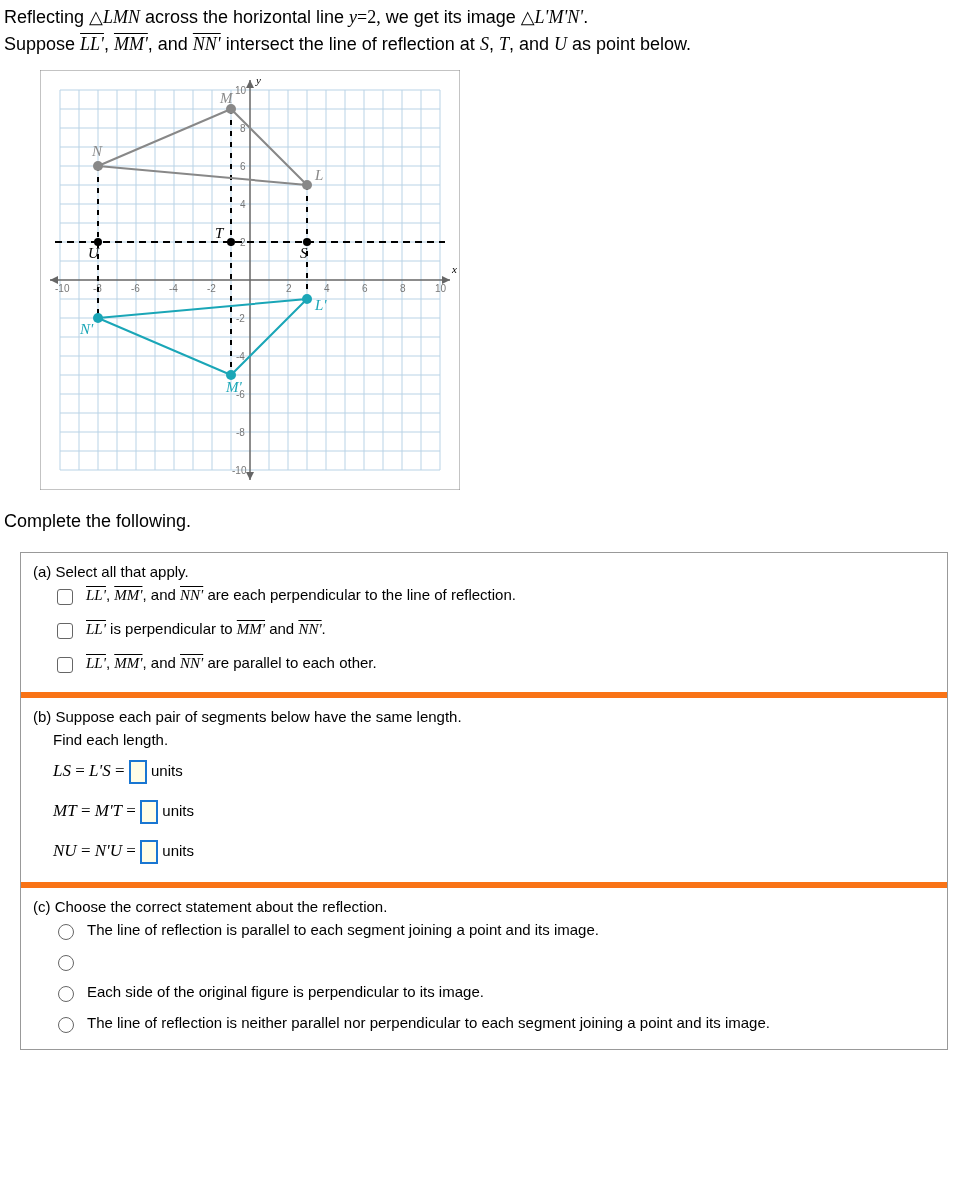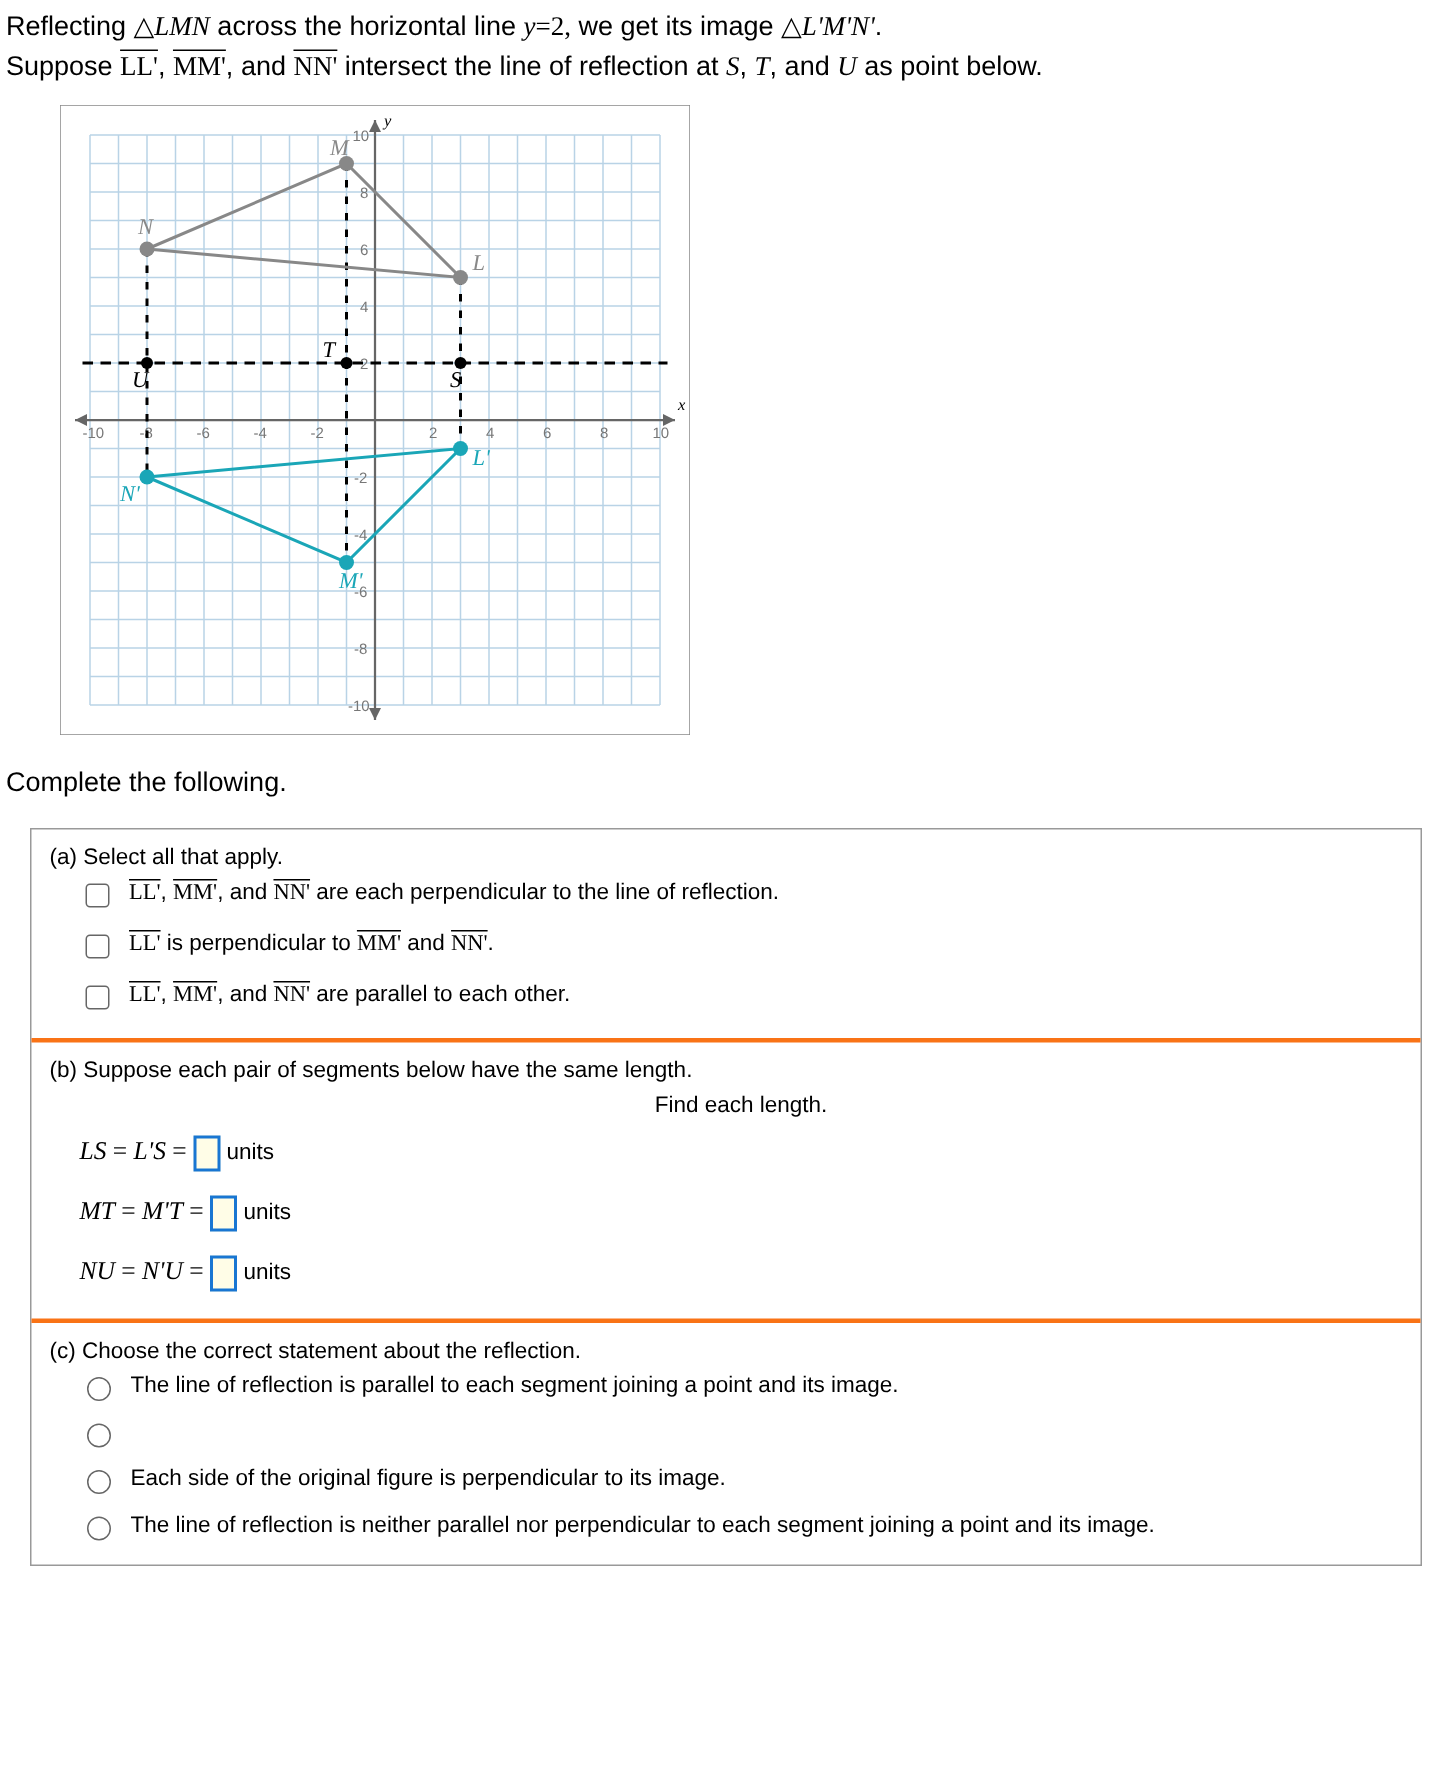--- a/index.html
+++ b/index.html
@@ -1,21 +1,21 @@
 <!DOCTYPE html>
 <html><head>
 <meta charset="utf-8">
 <style>
 body { font-family: Verdana, sans-serif; margin:0; padding:0; color:#000; font-size:18px;}
 .intro { padding:4px 4px 8px 4px; line-height:1.5;}
 .intro .math { font-family:'Times New Roman',serif; font-style:italic;}
-.over { text-decoration: overline; font-family:'Times New Roman',serif; }
+.over { text-decoration: overline; font-family:'Times New Roman',serif; font-style:italic;}
 .complete { padding:8px 4px 12px 4px; font-size:18px;}
 .qbox { border:1px solid #999; margin:8px 20px 20px 20px; font-size:15px;}
-.section { border-bottom:3px solid #f97316; padding:10px 12px;}
+.section { border-bottom:6px solid #f97316; padding:10px 12px;}
 .section:last-child{border-bottom:none;}
 .opt-row { display:flex; align-items:flex-start; gap:10px; padding:6px 0 6px 20px;}
 input[type=checkbox]{width:16px;height:16px;border:1.5px solid #666;border-radius:3px;appearance:none;}
 input[type=radio]{width:16px;height:16px;border:1.5px solid #666;border-radius:50%;appearance:none;}
 .eq-row{padding:8px 0 8px 20px;font-family:'Times New Roman',serif;font-style:italic;font-size:17px;}
 .inp{display:inline-block;width:14px;height:20px;border:2px solid #1976d2;background:#fffde7;vertical-align:middle;}
 .units{font-family:Liberation Sans, sans-serif;font-style:normal;font-size:15px;}
 .graph-wrap{padding:4px 0 8px 40px;}
 .nonital{font-style:normal;}
 </style>
@@ -154,21 +154,21 @@
       <span><span class="over">LL'</span><span> is perpendicular to </span><span class="over">MM'</span><span> and </span><span class="over">NN'</span><span>.</span></span>
     </div>
     <div class="opt-row">
       <input type="checkbox" style="">
       <span><span class="over">LL'</span><span>, </span><span class="over">MM'</span><span>, </span><span>and </span><span class="over">NN'</span><span> are parallel to each other.</span></span>
     </div>
   </div>
 
   <div class="section">
     <div>(b) Suppose each pair of segments below have the same length.</div>
-    <div style="padding:6px 0 4px 20px;text-align:center;">Find each length.</div>
+    <div style="padding:6px 0 4px 20px;">Find each length.</div>
     <div class="eq-row">
       <span>LS</span><span class="nonital"> = </span><span>L'S</span><span class="nonital"> = </span><span class="inp"></span> <span class="units">units</span>
     </div>
     <div class="eq-row">
       <span>MT</span><span class="nonital"> = </span><span>M'T</span><span class="nonital"> = </span><span class="inp"></span> <span class="units">units</span>
     </div>
     <div class="eq-row">
       <span>NU</span><span class="nonital"> = </span><span>N'U</span><span class="nonital"> = </span><span class="inp"></span> <span class="units">units</span>
     </div>
   </div>

